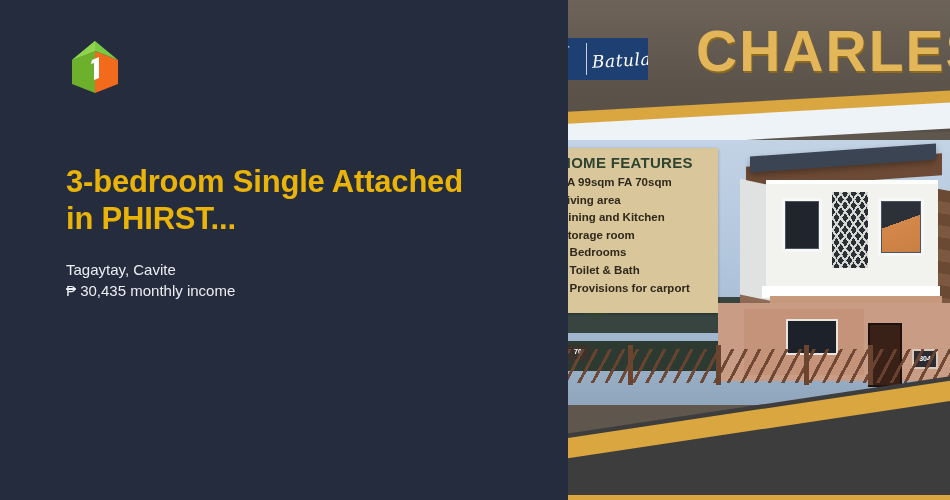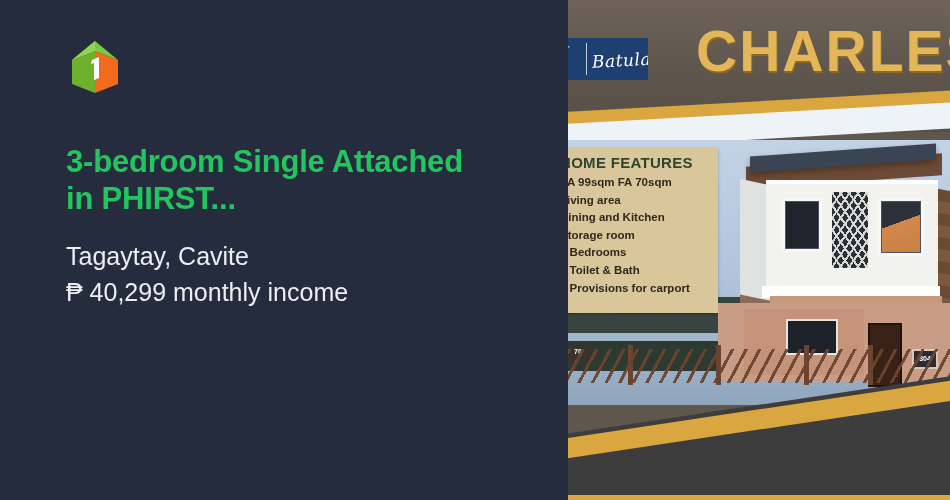--- a/index.html
+++ b/index.html
@@ -26,32 +26,32 @@
   }
 
   .logo {
     width:58px; height:58px;
     position:relative;
     margin-top:6px;
   }
   .logo svg { display:block; width:58px; height:58px; }
 
   .title {
-    margin-top:48px;
+    margin-top:68px;
     font-size:31px;
     font-weight:bold;
     line-height:1.18;
-    color:#22c55e;
+    color:#eab308;
     letter-spacing:-0.2px;
     max-width:420px;
   }
 
   .meta { margin-top:22px; }
   .meta-line {
-    font-size:25px;
+    font-size:15px;
     line-height:1.42;
     color:#eceef2;
     font-weight:400;
     white-space:nowrap;
   }
   .meta-desc {
     font-size:21px;
     line-height:1.42;
     color:#eceef2;
     font-weight:400;
@@ -323,21 +323,21 @@
         <polygon points="29,3 6,22 29,13" fill="#8fd44e"></polygon>
 
         <polygon points="26,22 33,19 33,40 28,42 28,25 25,26" fill="#ffffff"></polygon>
       </svg>
     </div>
 
     <div class="title">3-bedroom Single Attached in PHIRST...</div>
 
     <div class="meta">
       <div class="meta-line">Tagaytay, Cavite</div>
-      <div class="meta-line">₱ 40,299 monthly income</div>
+      <div class="meta-line">₱ 30,435 monthly income</div>
     </div>
   </div>
 
   <div class="right">
 
     <div class="wall-top"></div>
 
     <div class="badge">
       <div class="badge-left">
         <div>T</div>

